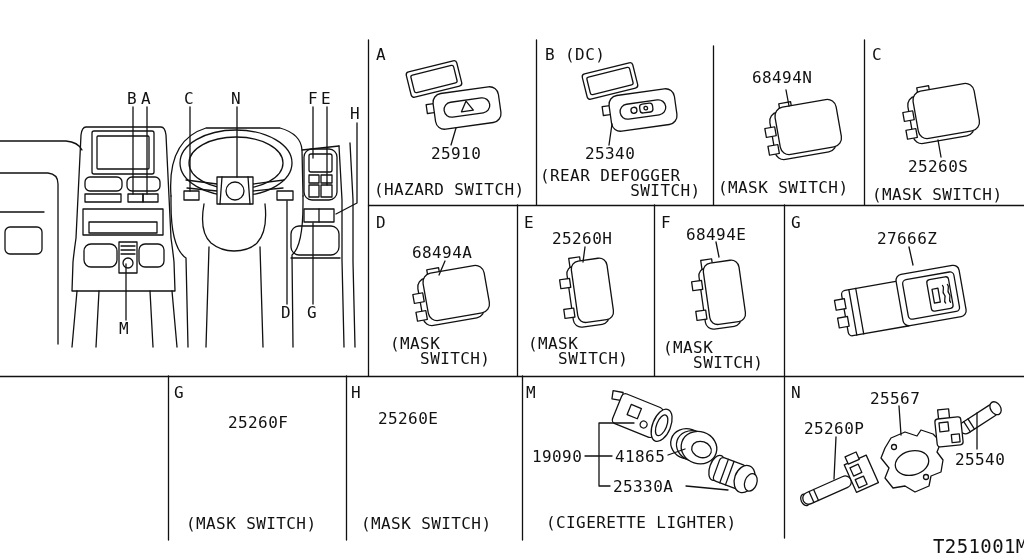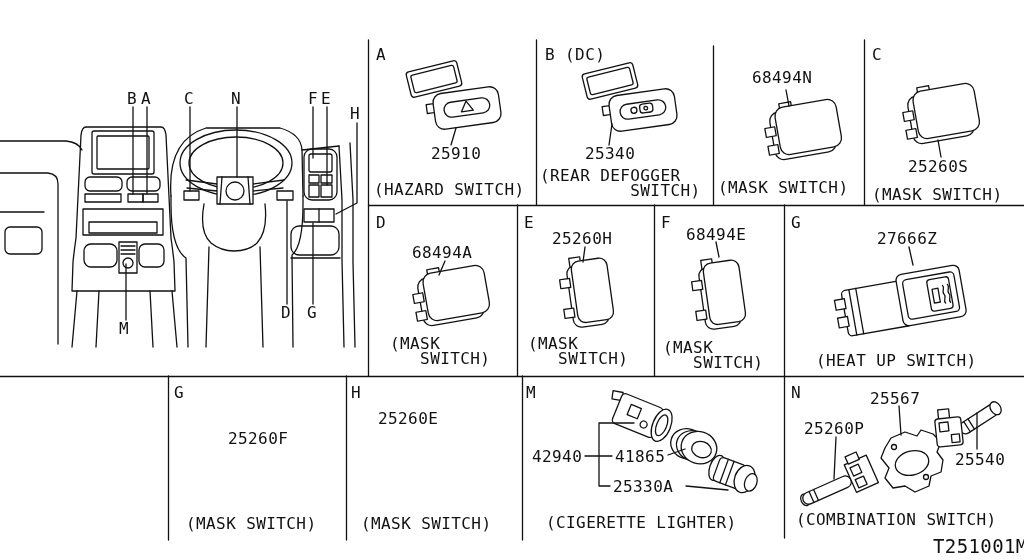--- a/index.html
+++ b/index.html
@@ -281,37 +281,35 @@
   <div class="txt caption" style="left:528px;top:336px">(MASK
    SWITCH)</div>
 
   <div class="txt letter" style="left:661px;top:215px">F</div>
   <div class="txt pnum" style="left:686px;top:227px">68494E</div>
   <div class="txt caption" style="left:663px;top:340px">(MASK
    SWITCH)</div>
 
   <div class="txt letter" style="left:791px;top:215px">G</div>
   <div class="txt pnum" style="left:877px;top:231px">27666Z</div>
-  <div class="txt caption" style="left:816px;top:353px">(HEAT UP SWITCH)</div>
 
   <div class="txt letter" style="left:174px;top:385px">G</div>
-  <div class="txt pnum" style="left:228px;top:431px">25260F</div>
+  <div class="txt pnum" style="left:228px;top:415px">25260F</div>
   <div class="txt caption" style="left:186px;top:516px">(MASK SWITCH)</div>
 
   <div class="txt letter" style="left:351px;top:385px">H</div>
   <div class="txt pnum" style="left:378px;top:411px">25260E</div>
   <div class="txt caption" style="left:361px;top:516px">(MASK SWITCH)</div>
 
   <div class="txt letter" style="left:526px;top:385px">M</div>
-  <div class="txt pnum" style="left:532px;top:449px">42940</div>
+  <div class="txt pnum" style="left:532px;top:449px">19090</div>
   <div class="txt pnum" style="left:615px;top:449px">41865</div>
   <div class="txt pnum" style="left:613px;top:479px">25330A</div>
   <div class="txt caption" style="left:546px;top:515px">(CIGERETTE LIGHTER)</div>
 
   <div class="txt letter" style="left:791px;top:385px">N</div>
   <div class="txt pnum" style="left:804px;top:421px">25260P</div>
   <div class="txt pnum" style="left:870px;top:391px">25567</div>
   <div class="txt pnum" style="left:955px;top:452px">25540</div>
-  <div class="txt caption" style="left:796px;top:512px">(COMBINATION SWITCH)</div>
 
   <div class="txt footer-code" style="left:933px;top:539px">T251001M</div>
 
 </div>
 
 </body></html>

